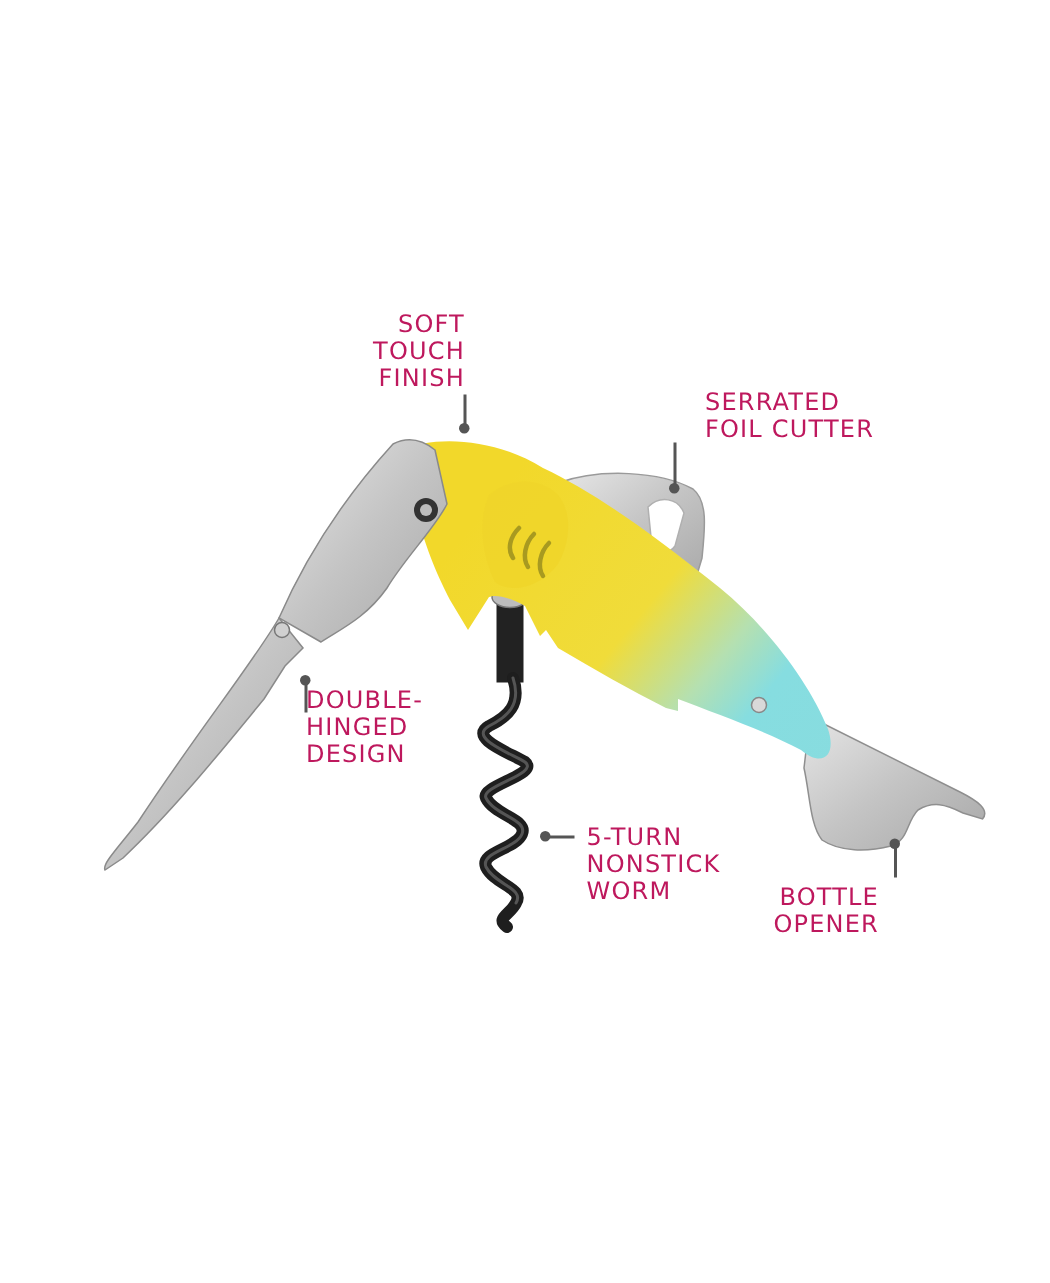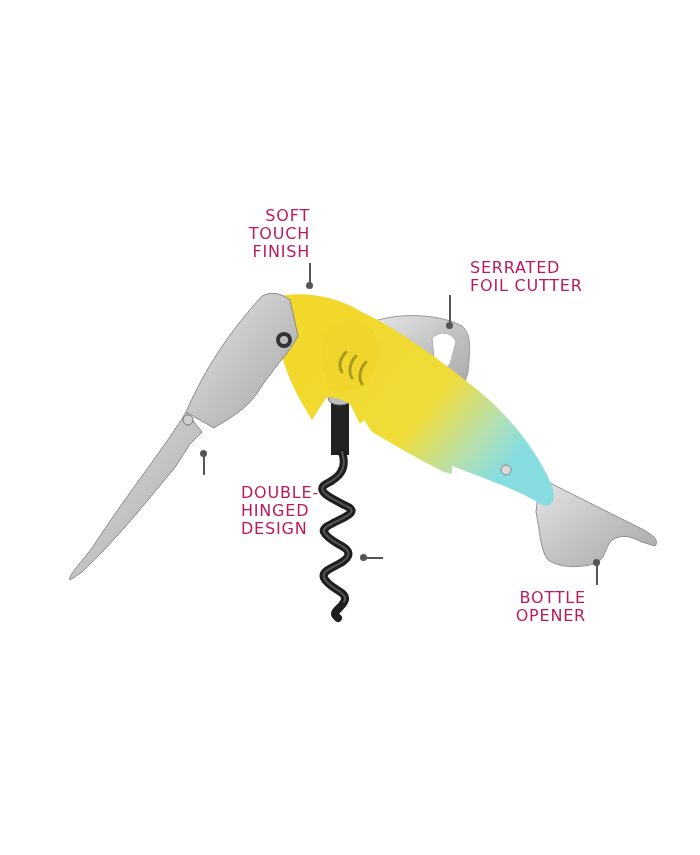--- a/index.html
+++ b/index.html
@@ -84,28 +84,33 @@
 
   <div class="label" style="left:450px; top:259px;margin-left:20px;">
     <span>SERRATED</span>
     <span>FOIL CUTTER</span>
   </div>
   <div class="callout-line" style="left:449px; top:295px; width:2px; height:28px;"></div>
   <div class="dot" style="left:446px; top:322px;"></div>
 
   <div class="dot" style="left:200px; top:450px;"></div>
   <div class="callout-line" style="left:203px; top:455px; width:2px; height:20px;"></div>
-  <div class="label" style="left:204px; top:484px;margin-left:37px;">
+  <div class="label" style="left:204px; top:458px;">
     <span>DOUBLE-</span>
     <span>HINGED</span>
     <span>DESIGN</span>
   </div>
 
   <div class="dot" style="left:360px; top:554px;"></div>
   <div class="callout-line" style="left:365px; top:557px; width:18px; height:2px;"></div>
+  <div class="label" style="left:391px; top:549px;">
+    <span>5-TURN</span>
+    <span>NONSTICK</span>
+    <span>WORM</span>
+  </div>
 
   <div class="dot" style="left:593px; top:559px;"></div>
   <div class="callout-line" style="left:596px; top:563px; width:2px; height:22px;"></div>
   <div class="label right" style="left:508px; top:589px; width:78px;">
     <span>BOTTLE</span>
     <span>OPENER</span>
   </div>
 
 </div>
 

